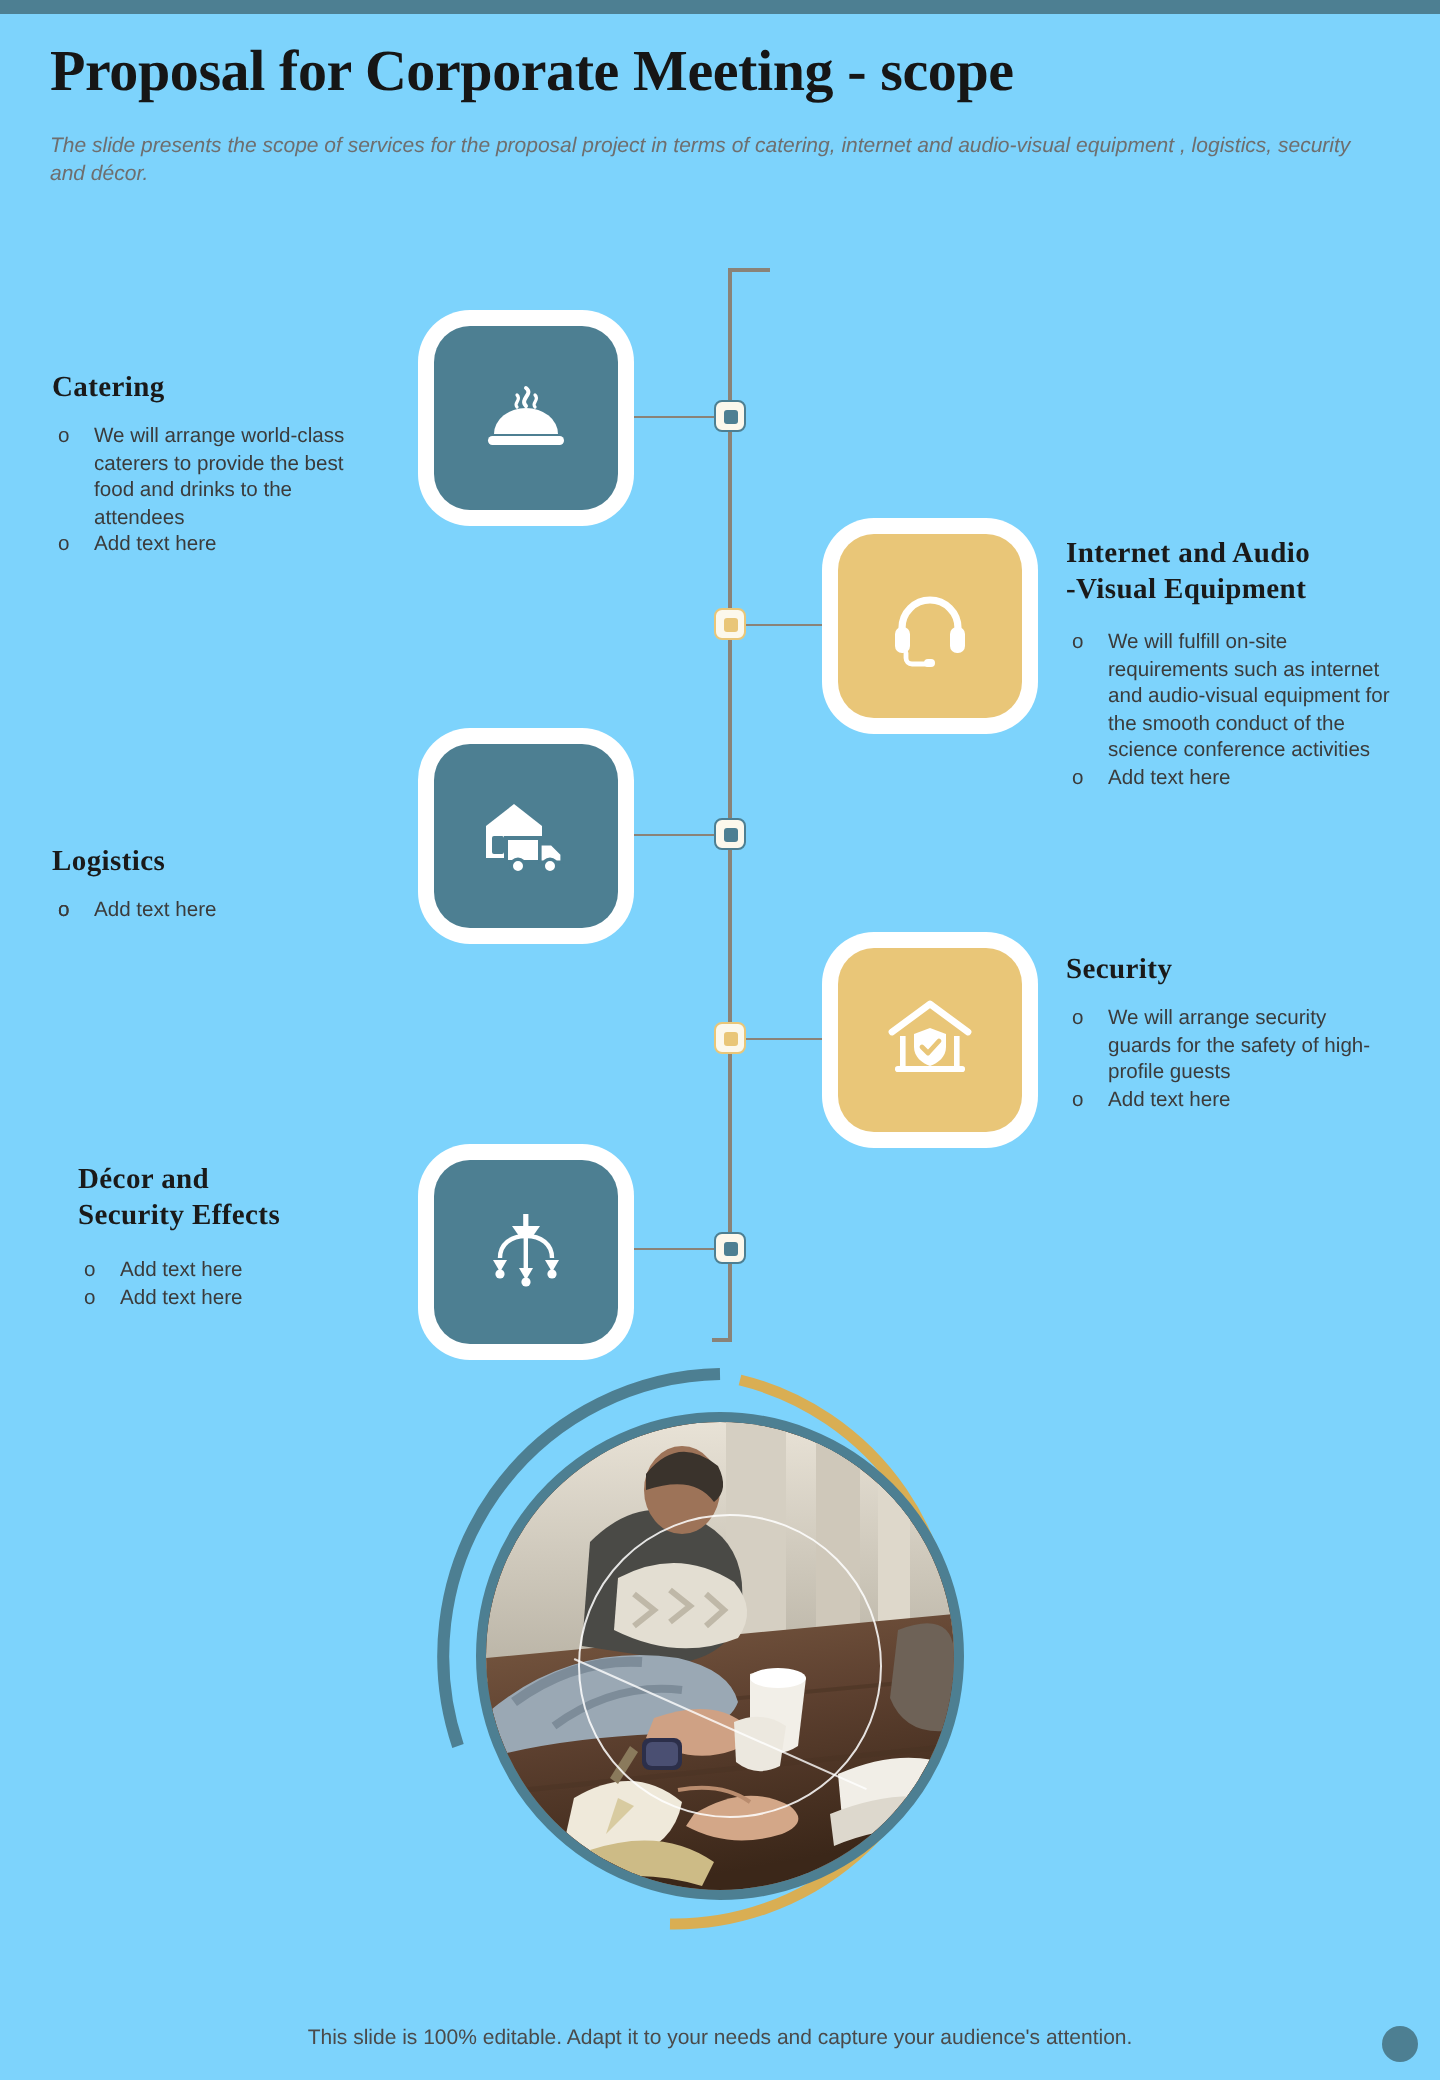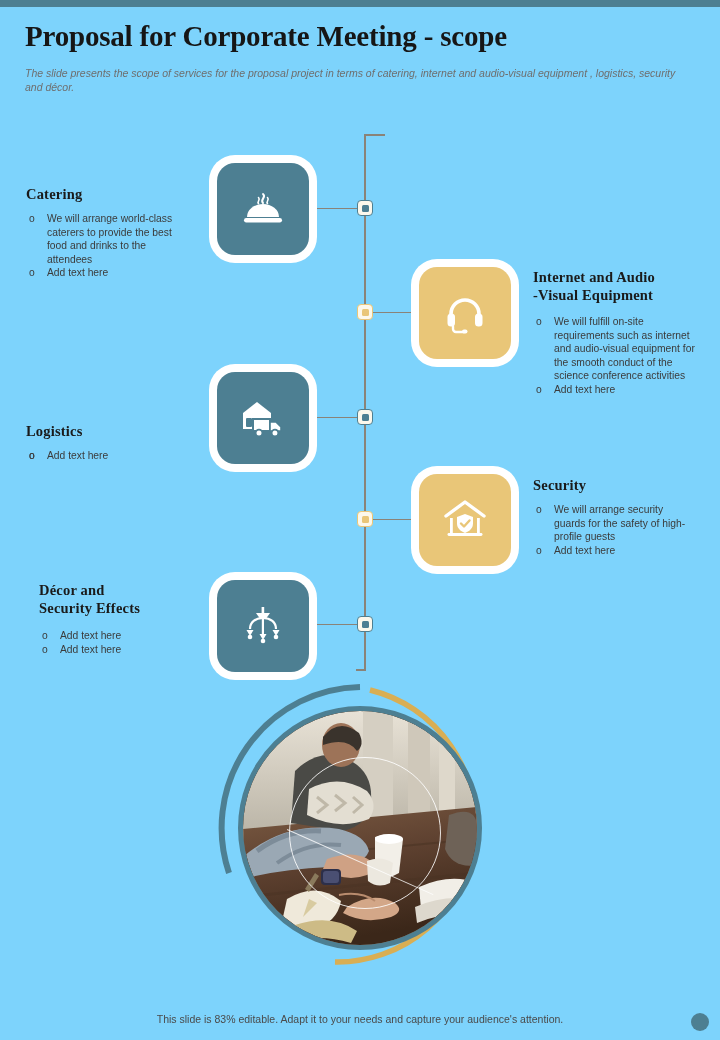--- a/index.html
+++ b/index.html
@@ -463,16 +463,16 @@
 
             <path d="M206 104 q26 -10 28 10 l0 40 q-24 4 -32 -16 z" fill="#6e6257"></path>
           </g>
         </svg>
       </div>
       <div class="inner-white-circle"></div>
       <div class="inner-white-diag"></div>
     </div>
   </div>
 
-  <div class="footer">This slide is 83% editable. Adapt it to your needs and capture your audience's attention.</div>
+  <div class="footer">This slide is 100% editable. Adapt it to your needs and capture your audience's attention.</div>
   <div class="corner-dot"></div>
 
 </div>
 
 </body></html>

